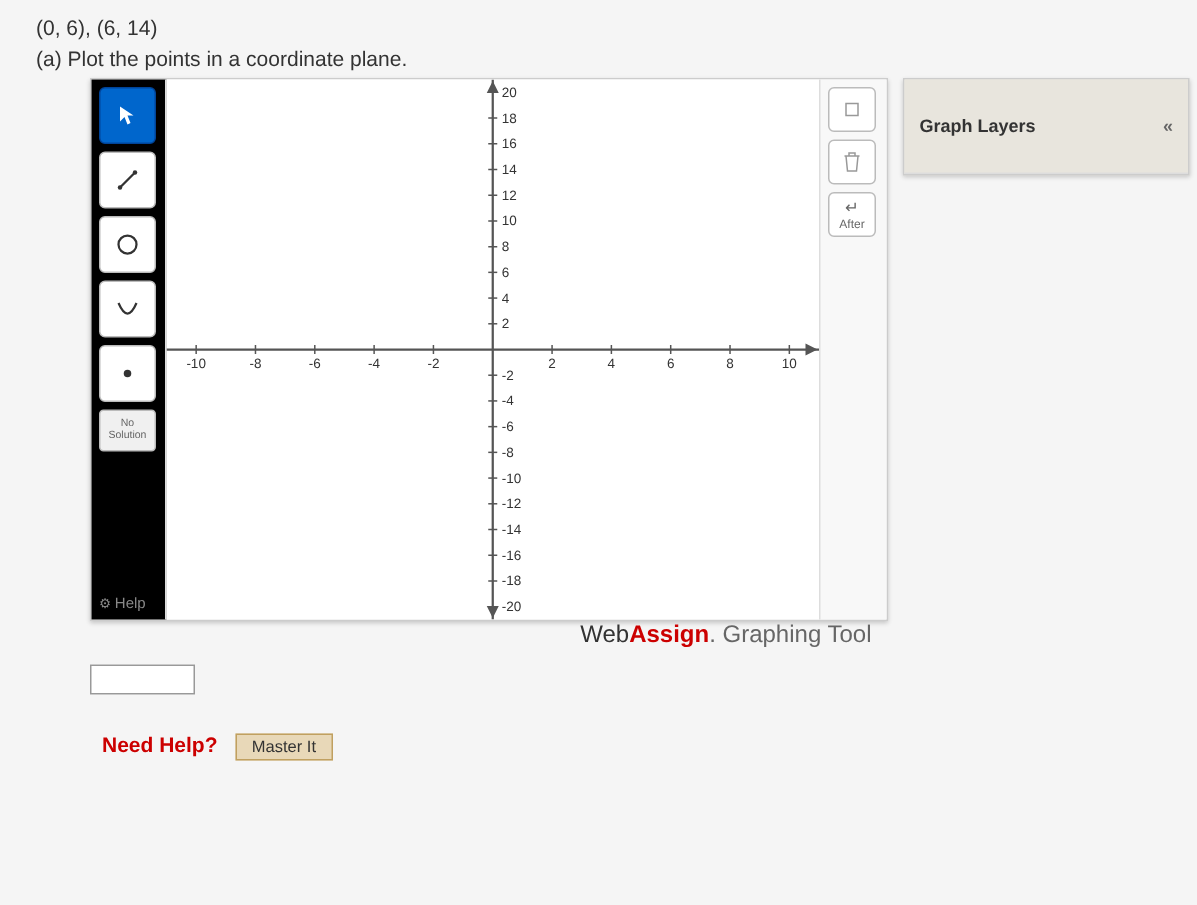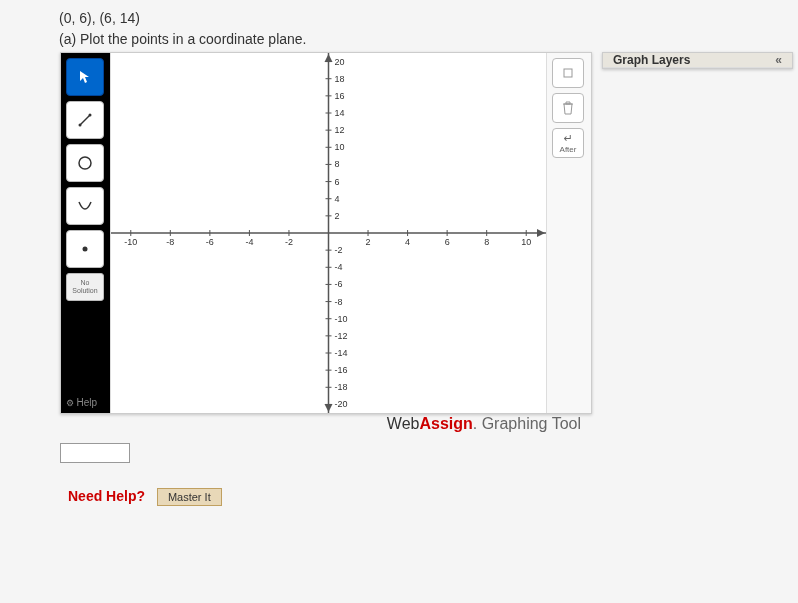--- a/index.html
+++ b/index.html
@@ -1,34 +1,34 @@
 <!DOCTYPE html>
 <html><head>
 <meta charset="utf-8">
 <style>
 * { box-sizing: border-box; margin: 0; padding: 0; }
 body { font-family: Arial, sans-serif; font-size: 12px; color: #333; background: #f5f5f5; padding: 5px; width: 798px; }
-.problem-text { font-size: 14px; margin: 5px 0 5px 54px; }
+.problem-text { font-size: 14px; margin: 5px 0 5px 19px; }
 .graph-container { display: flex; margin-left: 55px; }
 .graph-panel { background: #fff; border: 1px solid #ccc; display: flex; position: relative; box-shadow: 0 1px 3px rgba(0,0,0,0.2); }
 .toolbar { width: 50px; background: #000000; border-right: 1px solid #ddd; padding: 5px; display: flex; flex-direction: column; gap: 5px; position: relative; }
 .tool-btn { width: 38px; height: 38px; border: 1px solid #bbb; background: #fff; border-radius: 4px; display: flex; align-items: center; justify-content: center; cursor: pointer; font-size: 16px; }
 .tool-btn.active { background: #0066cc; color: #fff; border-color: #004499; }
 .no-solution { width: 38px; height: 28px; border: 1px solid #bbb; background: #f0f0f0; font-size: 7px; text-align: center; display: flex; align-items: center; justify-content: center; color: #666; line-height: 1.1; border-radius: 3px; }
 .help-link { position: absolute; bottom: 5px; left: 5px; font-size: 10px; color: #888; cursor: pointer; }
 .help-link::before { content: "⚙ "; font-size: 9px; }
 .plot-area { width: 435px; height: 360px; position: relative; background: #fff; }
 .axes { position: absolute; inset: 0; }
 .right-controls { width: 45px; background: #f8f8f8; border-left: 1px solid #ddd; padding: 5px; display: flex; flex-direction: column; gap: 5px; }
 .ctrl-btn { width: 32px; height: 30px; border: 1px solid #bbb; background: #fff; border-radius: 4px; font-size: 8px; display: flex; flex-direction: column; align-items: center; justify-content: center; cursor: pointer; color: #666; }
 .footer-brand { position: absolute; bottom: -20px; right: 10px; font-size: 16px; color: #666; text-align: right; }
 .footer-brand .wa { color: #333; }
 .footer-brand .assign { color: #c00; font-weight: bold; }
 .layers-panel { margin-left: 10px; width: 215px; background: #f0ede5; border: 1px solid #ccc; box-shadow: 0 1px 3px rgba(0,0,0,0.2); height: fit-content; }
-.layers-header { padding: 0 10px; font-weight: bold; border-bottom: 1px solid #ddd; background: #e8e5dd; display: flex; justify-content: space-between; align-items: center; }
+.layers-header { padding: 24px 10px; font-weight: bold; border-bottom: 1px solid #ddd; background: #e8e5dd; display: flex; justify-content: space-between; align-items: center; }
 .layers-collapse { font-size: 12px; cursor: pointer; color: #666; }
 .layers-body { padding: 10px; font-size: 11px; color: #555; line-height: 1.4; }
 .question-b, .question-c { margin: 25px 0 0 55px; font-size: 13px; }
 .answer-input { width: 70px; height: 20px; border: 1px solid #999; margin-top: 4px; }
 .midpoint-line { margin-top: 4px; font-style: italic; }
 .need-help { margin: 20px 0 0 30px; font-size: 14px; color: #c00; font-weight: bold; padding-left: 33px; }
 .master-btn { display: inline-block; background: #e8d8b8; border: 1px solid #c0a060; padding: 2px 10px; font-size: 11px; color: #333; font-weight: normal; cursor: pointer; margin-left: 8px; }
 svg text { font-size: 9px; fill: #333; }
 svg line.axis { stroke: #555; stroke-width: 1.5; }
 </style>

